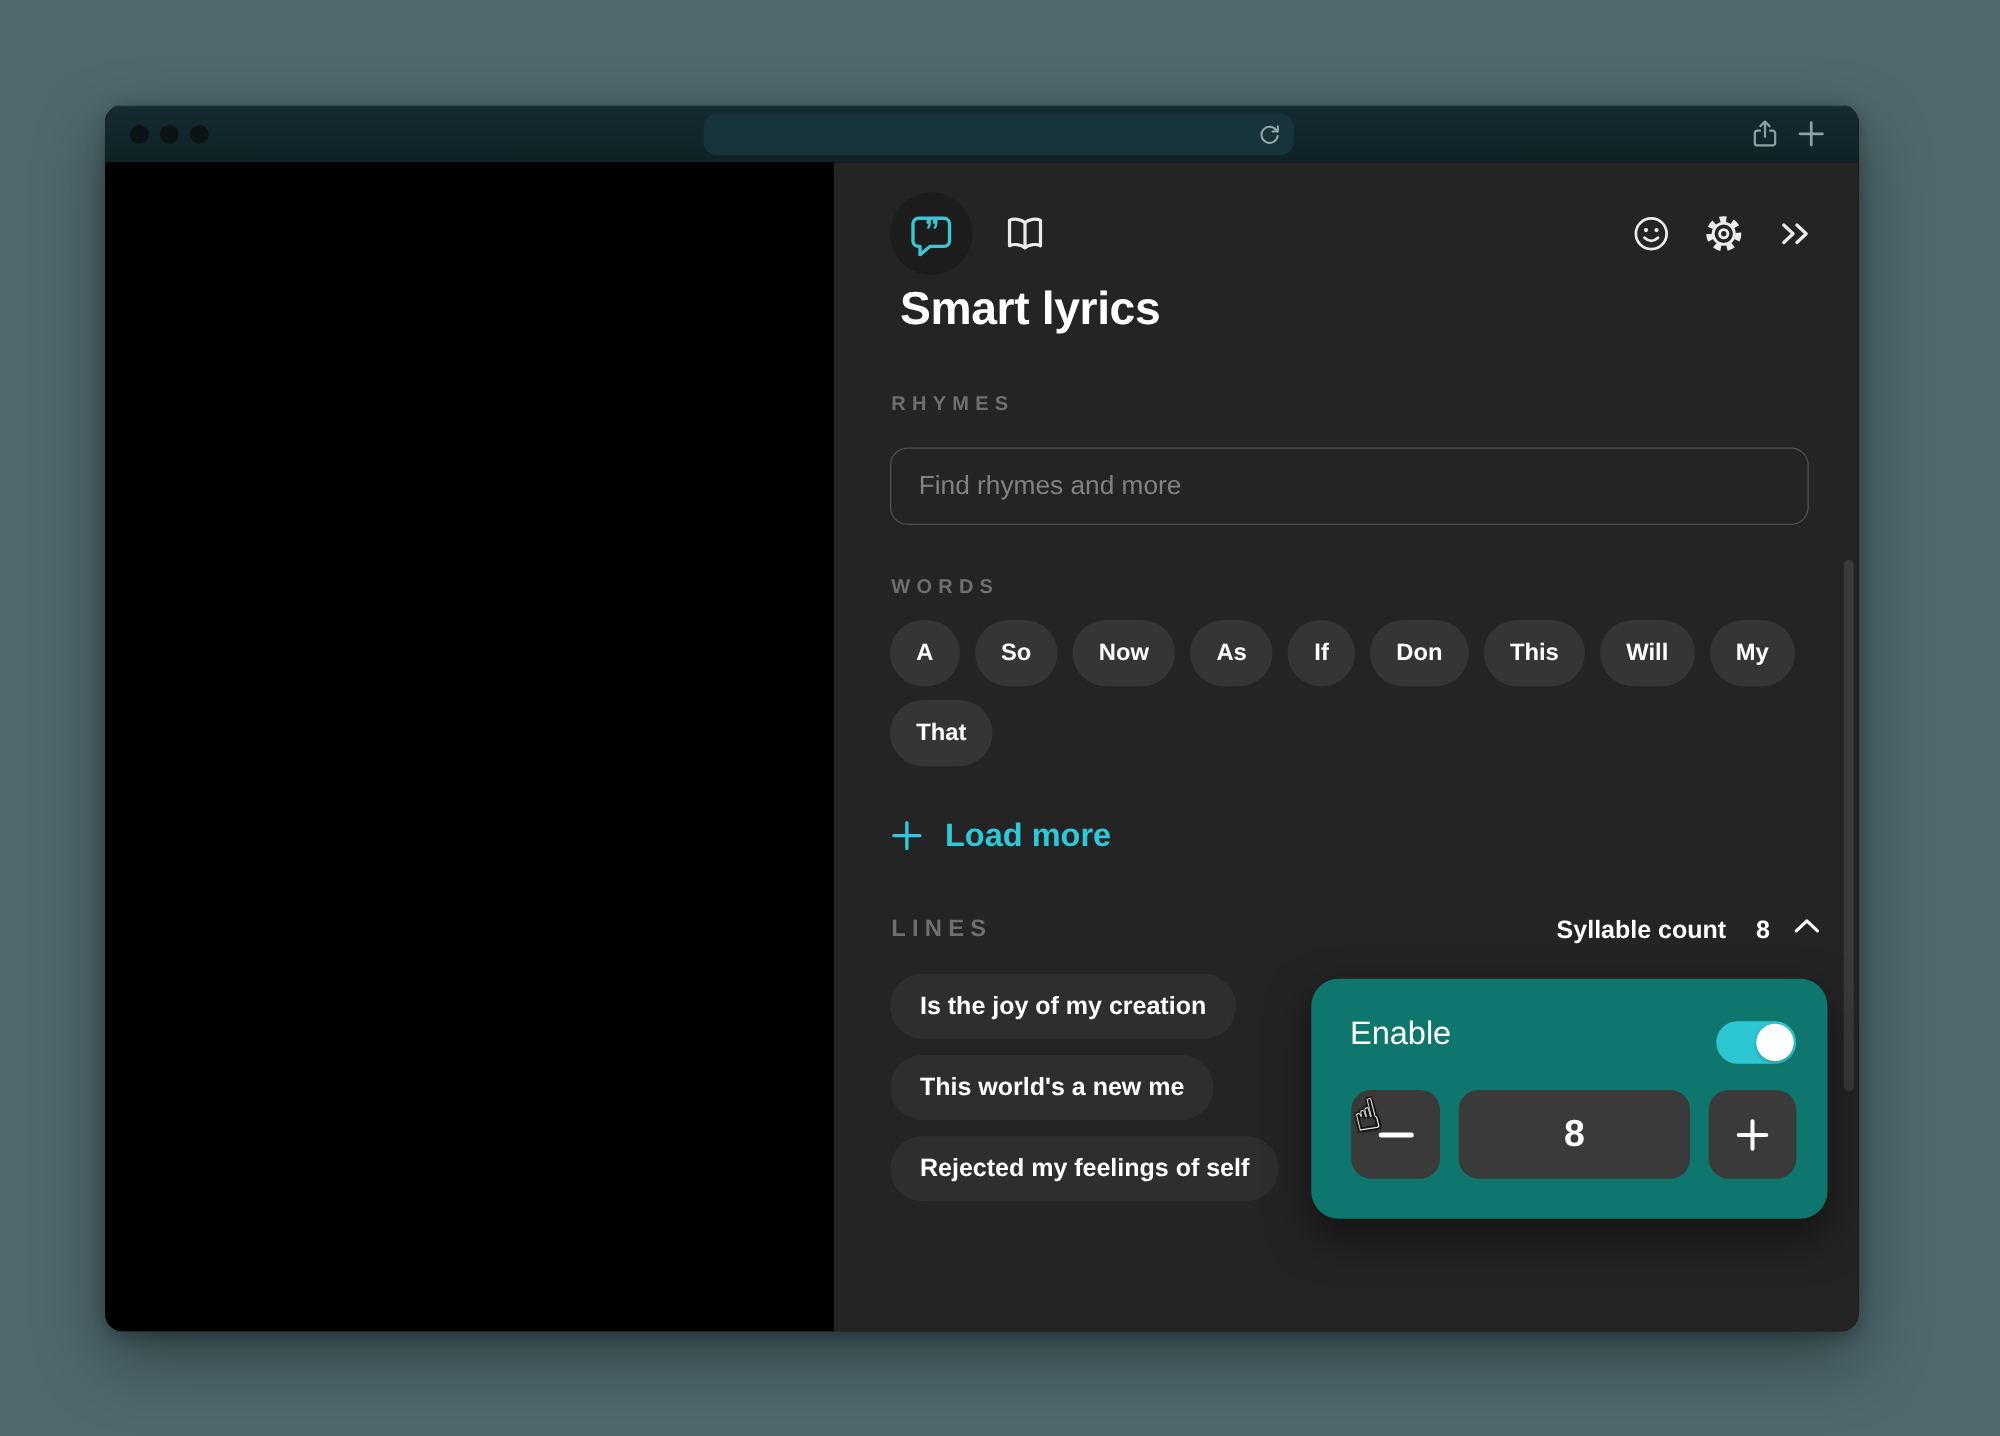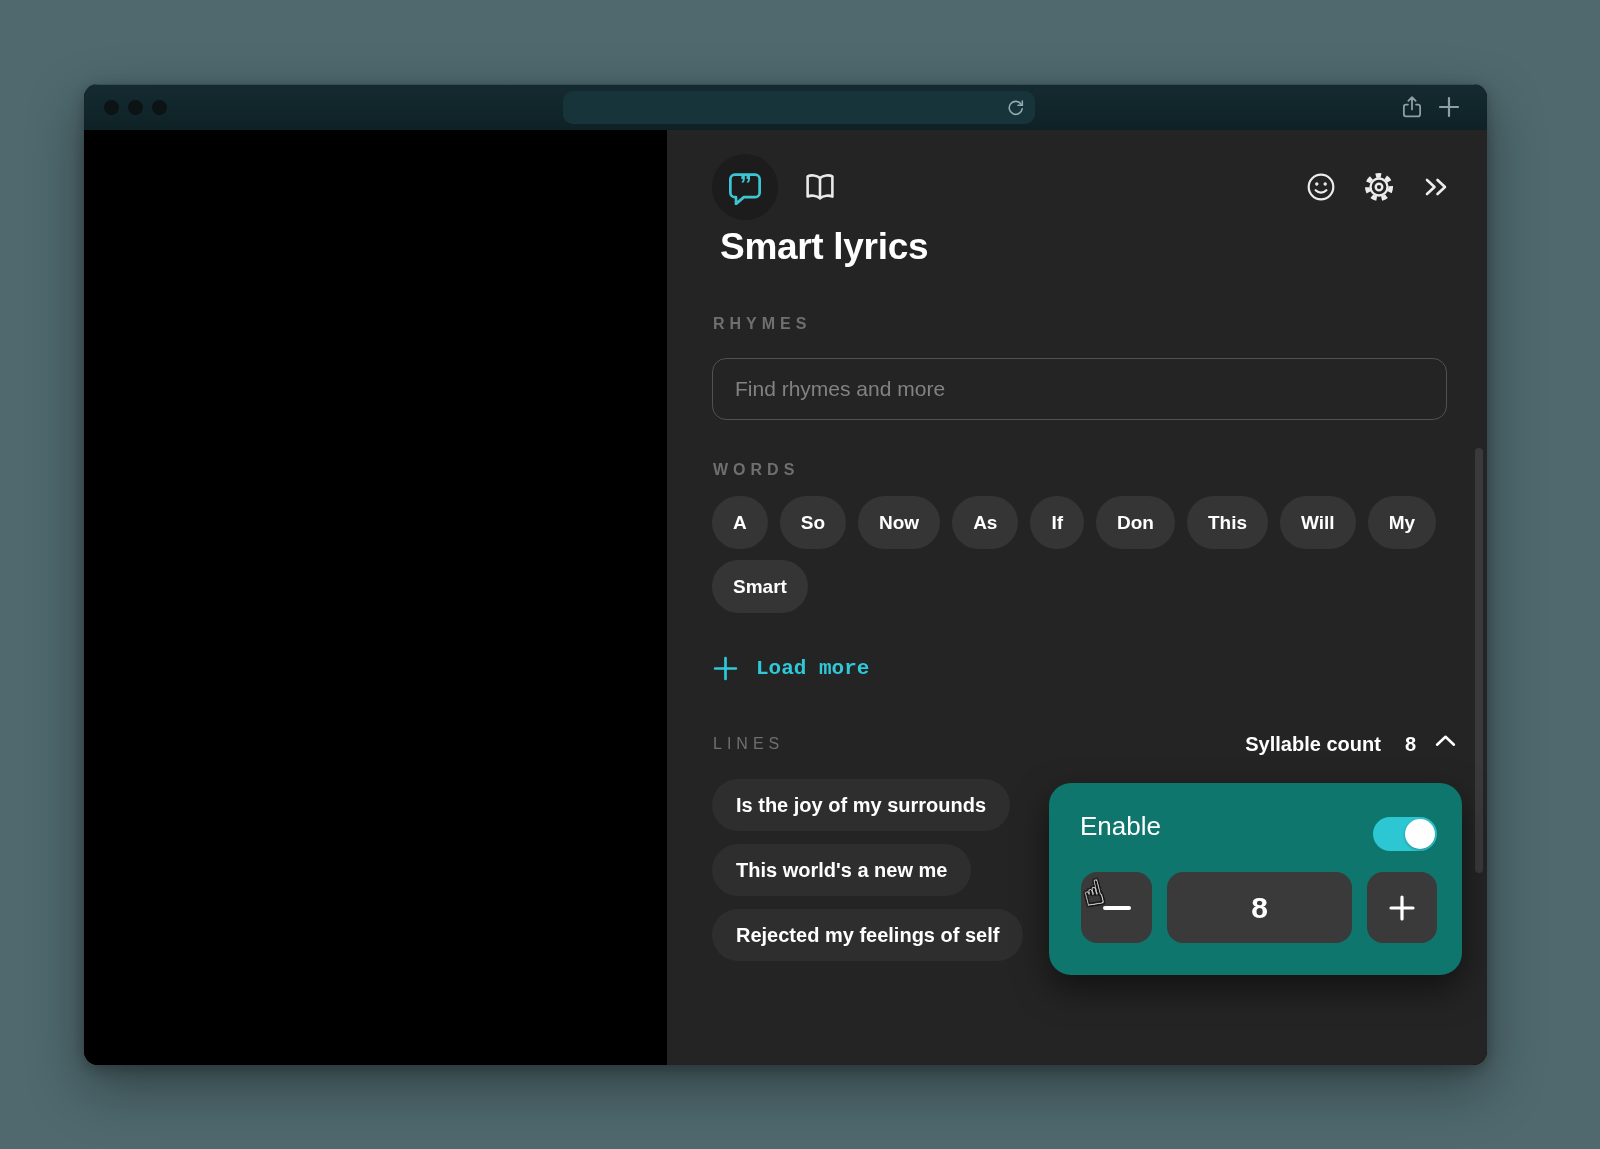--- a/index.html
+++ b/index.html
@@ -52,24 +52,24 @@
     font-family:inherit;
   }
   .rhyme-input::placeholder { color:#828282; font-weight:400; }
   
   .words-wrap { position:absolute; left:45px; top:366px; width:745px; display:flex; flex-wrap:wrap; gap:11px 12px; }
   .word-pill {
     height:53px; padding:0 21px; border-radius:27px; background:#353535;
     display:flex; align-items:center; font-size:19px; font-weight:700; color:#fefefe; cursor:pointer;
   }
   .loadmore { position:absolute; left:45px; top:520px; height:36px; display:flex; align-items:center; gap:17px; cursor:pointer; }
-  .loadmore .lm-label { color:#2ec9d9; font-size:21px; font-weight:700;font-family:Liberation Mono, monospace; }
+  .loadmore .lm-label { color:#2ec9d9; font-size:26px; font-weight:700; }
   
   .lines-head { position:absolute; left:46px; right:30px; top:598px; height:32px; display:flex; align-items:center; justify-content:space-between; }
-  .lines-label { font-size:16px; font-weight:400; letter-spacing:5px; color:#6f6f6f; }
+  .lines-label { font-size:19px; font-weight:700; letter-spacing:5px; color:#6f6f6f; }
   .syl-group { display:flex; cursor:pointer; }
   .syl-label { font-size:20px; font-weight:700; }
   .syl-value { font-size:20px; font-weight:700; margin-left:24px; }
   .syl-chevron { margin-left:18px; display:flex; }
   .line-list { position:absolute; left:45px; top:649px; }
   .line-pill {
     width:fit-content; height:52px; padding:0 24px; margin-bottom:13px;
     border-radius:26px; background:#2e2e2e; display:flex; align-items:center;
     font-size:20px; font-weight:700; white-space:nowrap; cursor:pointer;
   }
@@ -188,21 +188,21 @@
           <div class="word-pill">If</div>
 
           <div class="word-pill">Don</div>
 
           <div class="word-pill">This</div>
 
           <div class="word-pill">Will</div>
 
           <div class="word-pill">My</div>
 
-          <div class="word-pill">Smart</div>
+          <div class="word-pill">That</div>
         </div>
 
       <div class="loadmore">
         <svg width="27" height="27" viewBox="0 0 26 26" fill="none" stroke="#2ec9d9" stroke-width="2.6" stroke-linecap="round">
           <path d="M13 3 V23 M3 13 H23"></path>
         </svg>
         <span class="lm-label">Load more</span>
       </div>
 
       <div class="lines-head">
@@ -213,21 +213,21 @@
           <span class="syl-chevron">
             <svg width="23" height="15" viewBox="0 0 24 16" fill="none" stroke="#fff" stroke-width="2.7" stroke-linecap="round" stroke-linejoin="round">
               <path d="M3 12.5 L12 4 L21 12.5"></path>
             </svg>
           </span>
         </span>
       </div>
 
       <div class="line-list">
 
-          <div class="line-pill">Is the joy of my surrounds</div>
+          <div class="line-pill">Is the joy of my creation</div>
 
           <div class="line-pill">This world's a new me</div>
 
 
           <div class="line-pill">Rejected my feelings of self</div>
         </div>
 
       <div class="scroll-thumb"></div>
 
       <div class="popup">

